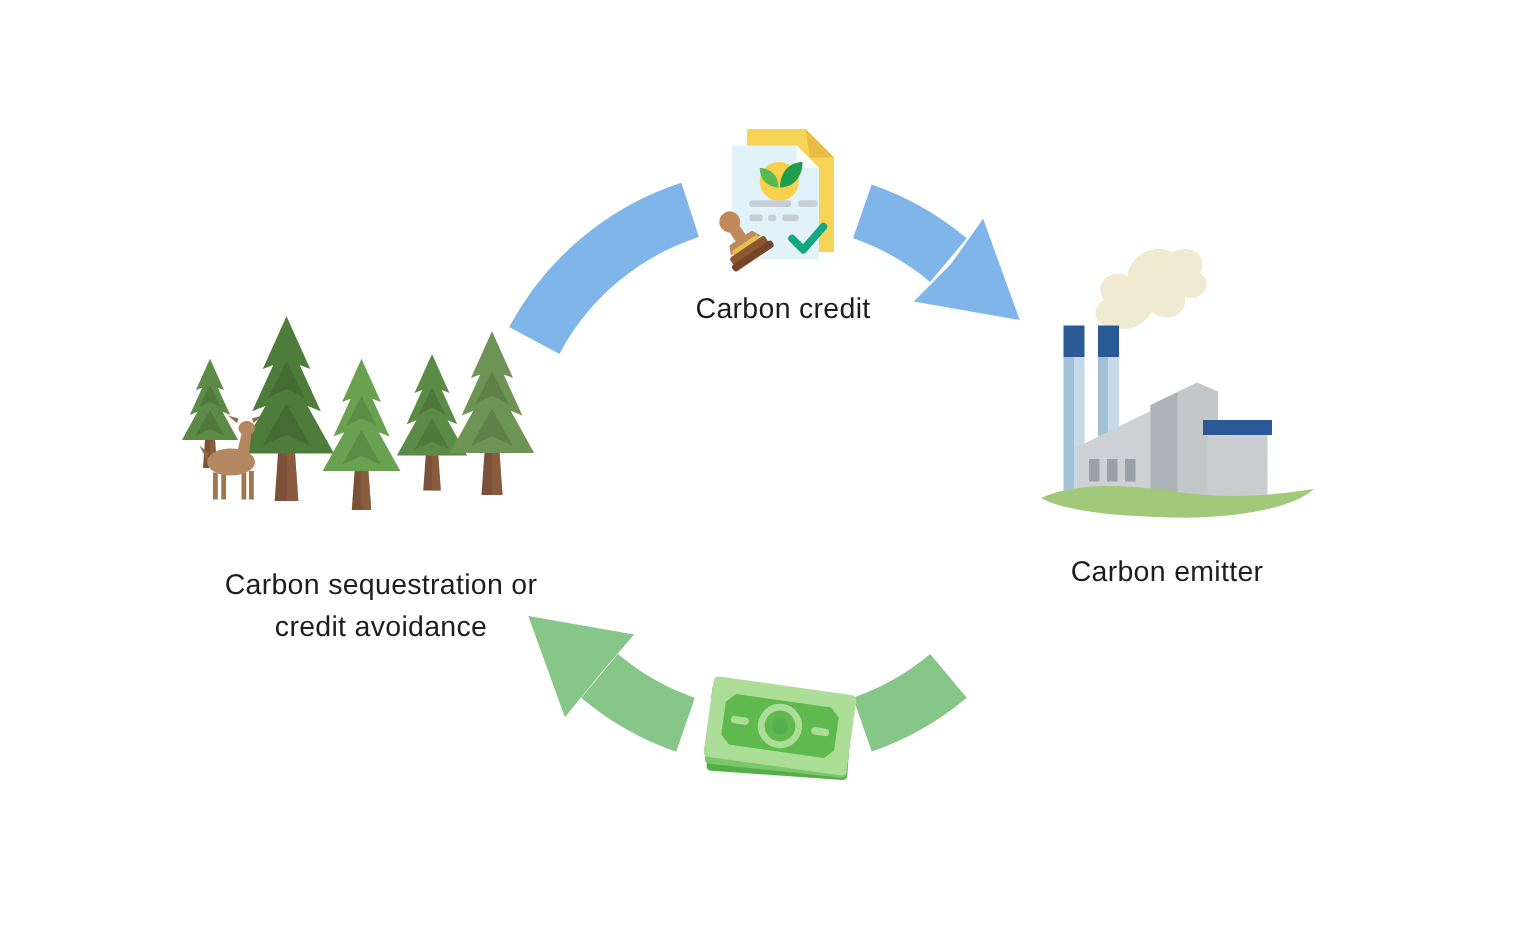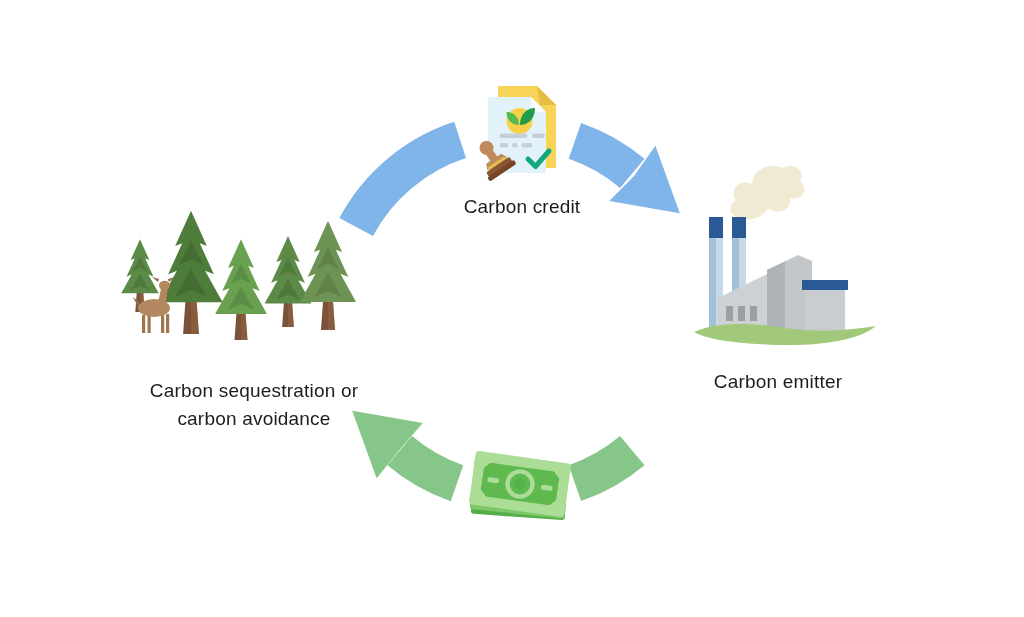--- a/index.html
+++ b/index.html
@@ -141,16 +141,16 @@
       <rect x="21" y="-2.5" width="12" height="5" rx="2.5" fill="#ABDD96"></rect>
     </g>
   </svg>
 
   <div class="node-label" style="left:402px;top:193px;width:240px;">Carbon credit</div>
 
   <div class="node-label" style="left:658px;top:368px;width:240px;text-align:center;">Carbon emitter</div>
 
   <div class="node-label" style="left:114px;top:353px;width:280px;margin-top:24px;">
     <span>Carbon sequestration or</span>
-    <span>carbon avoidance</span>
+    <span>credit avoidance</span>
   </div>
 
 </div>
 
 </body></html>

